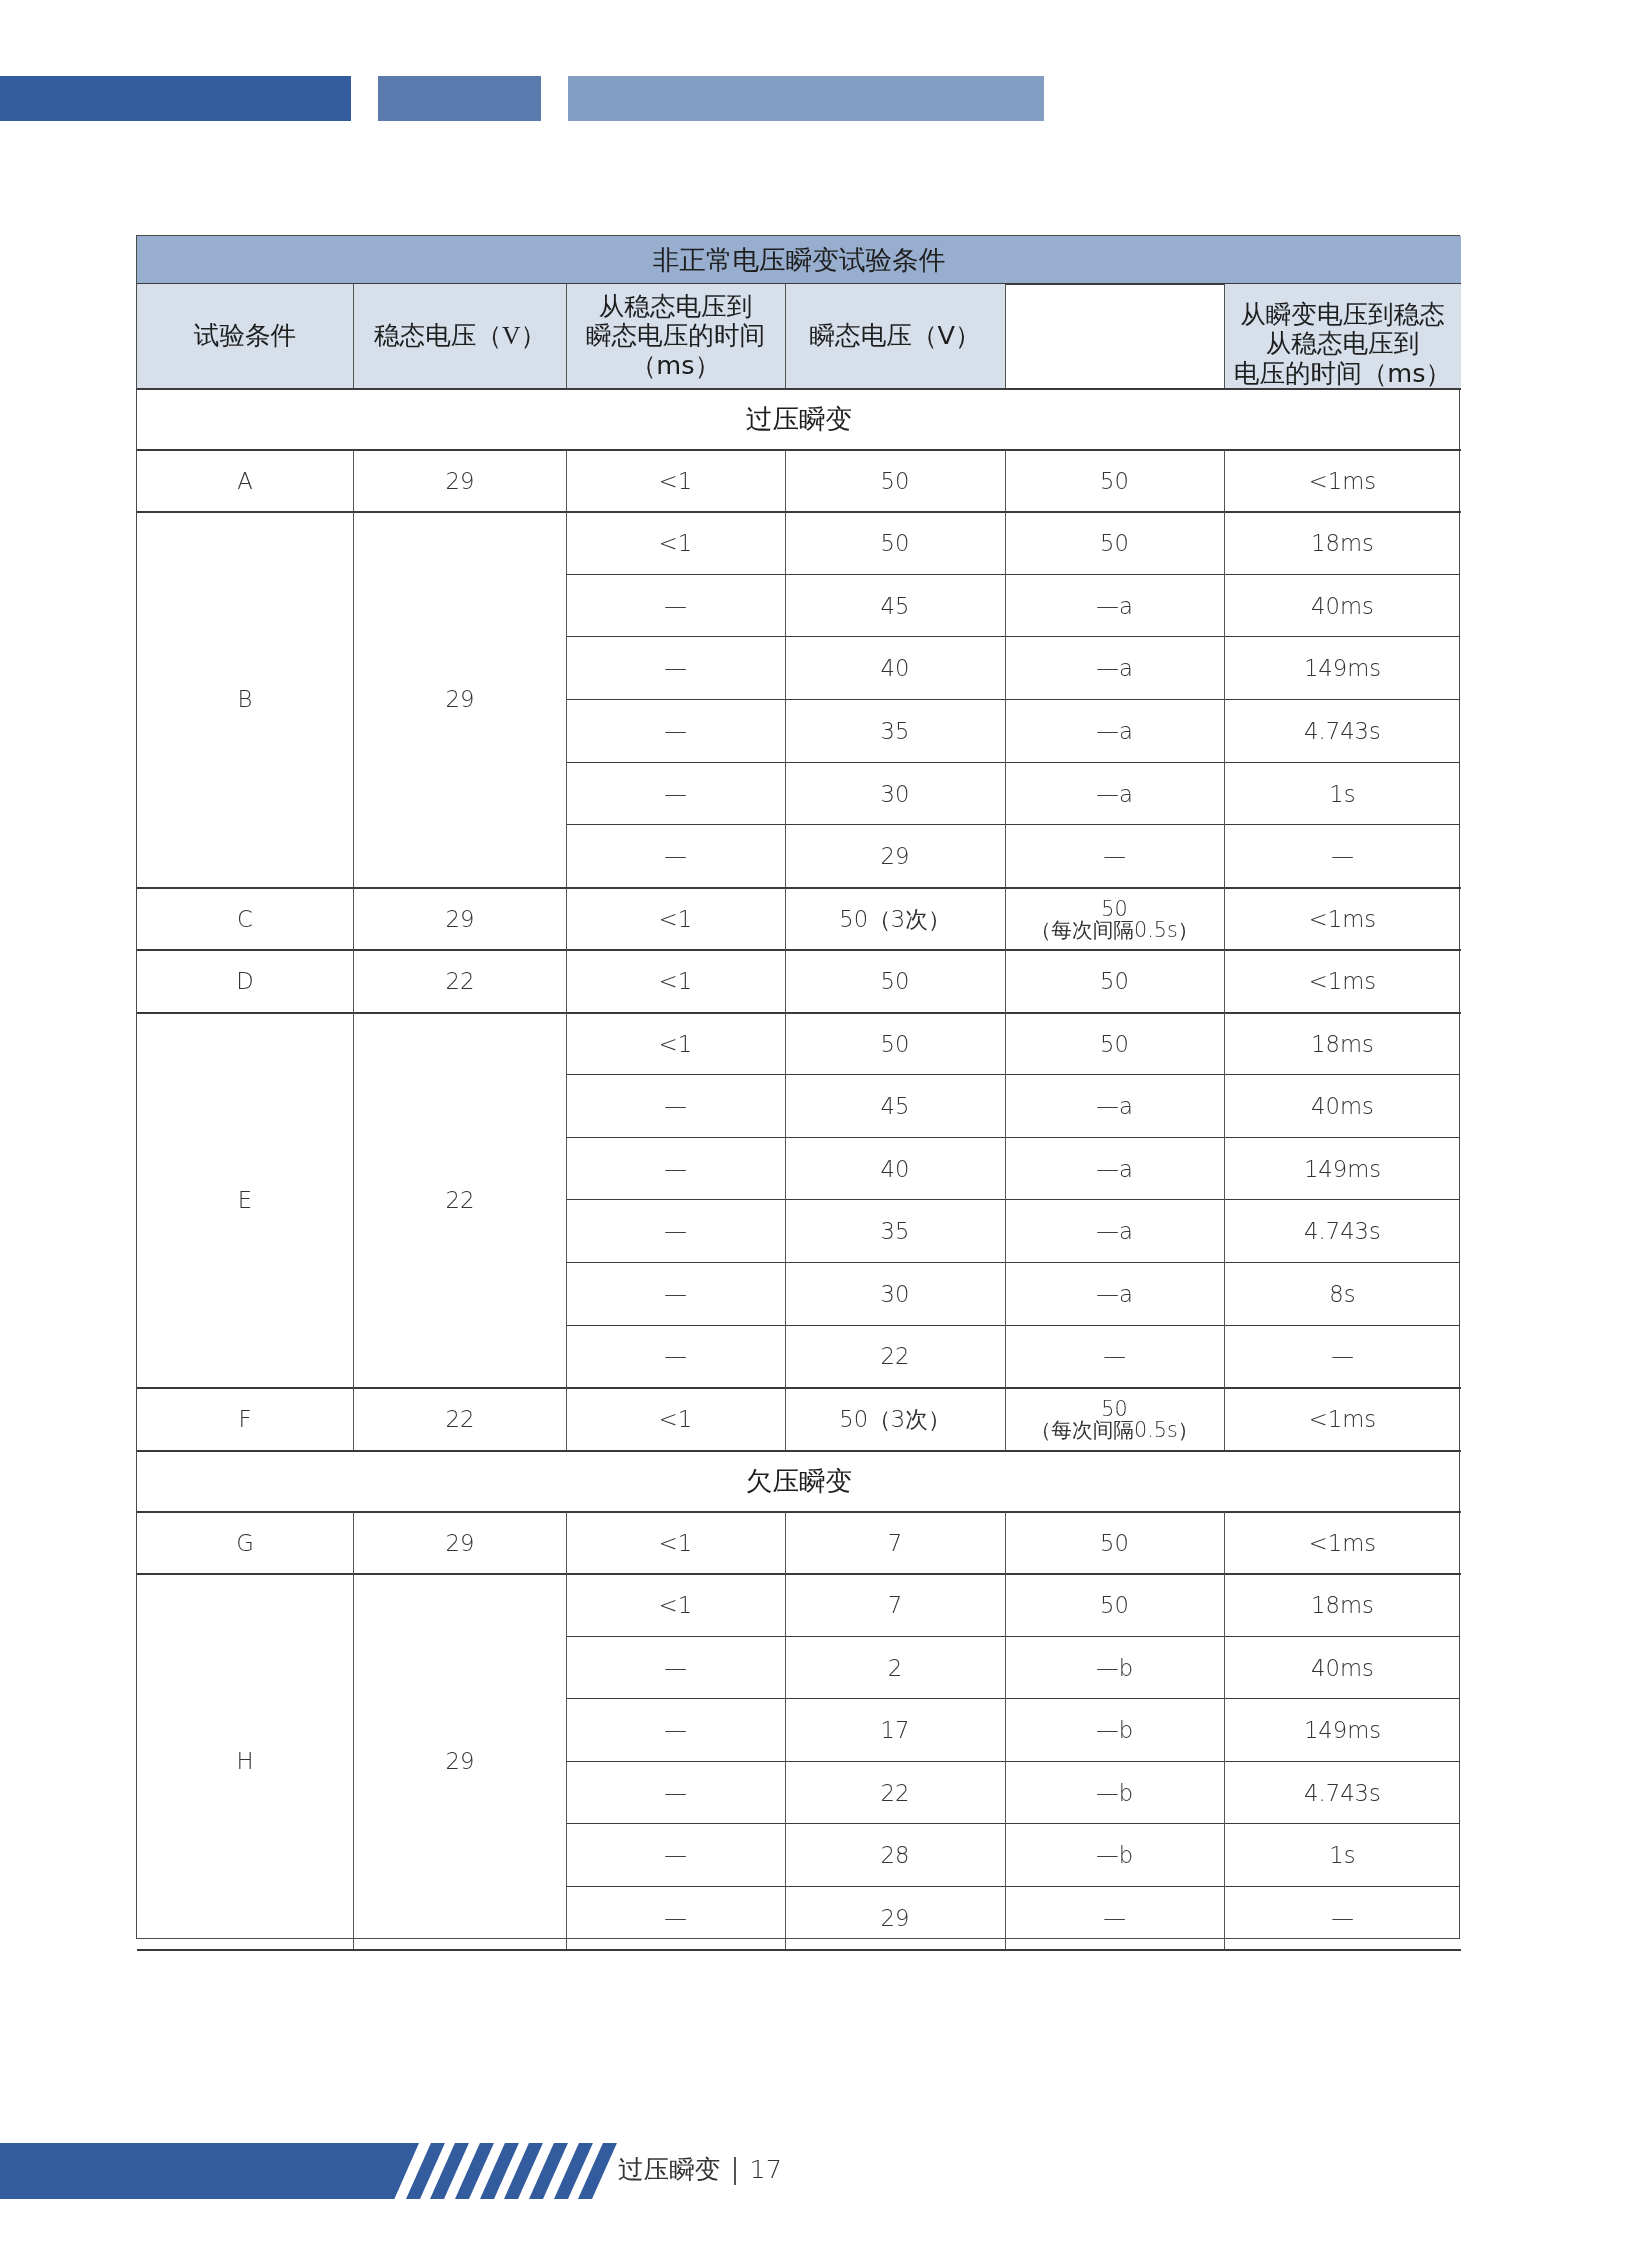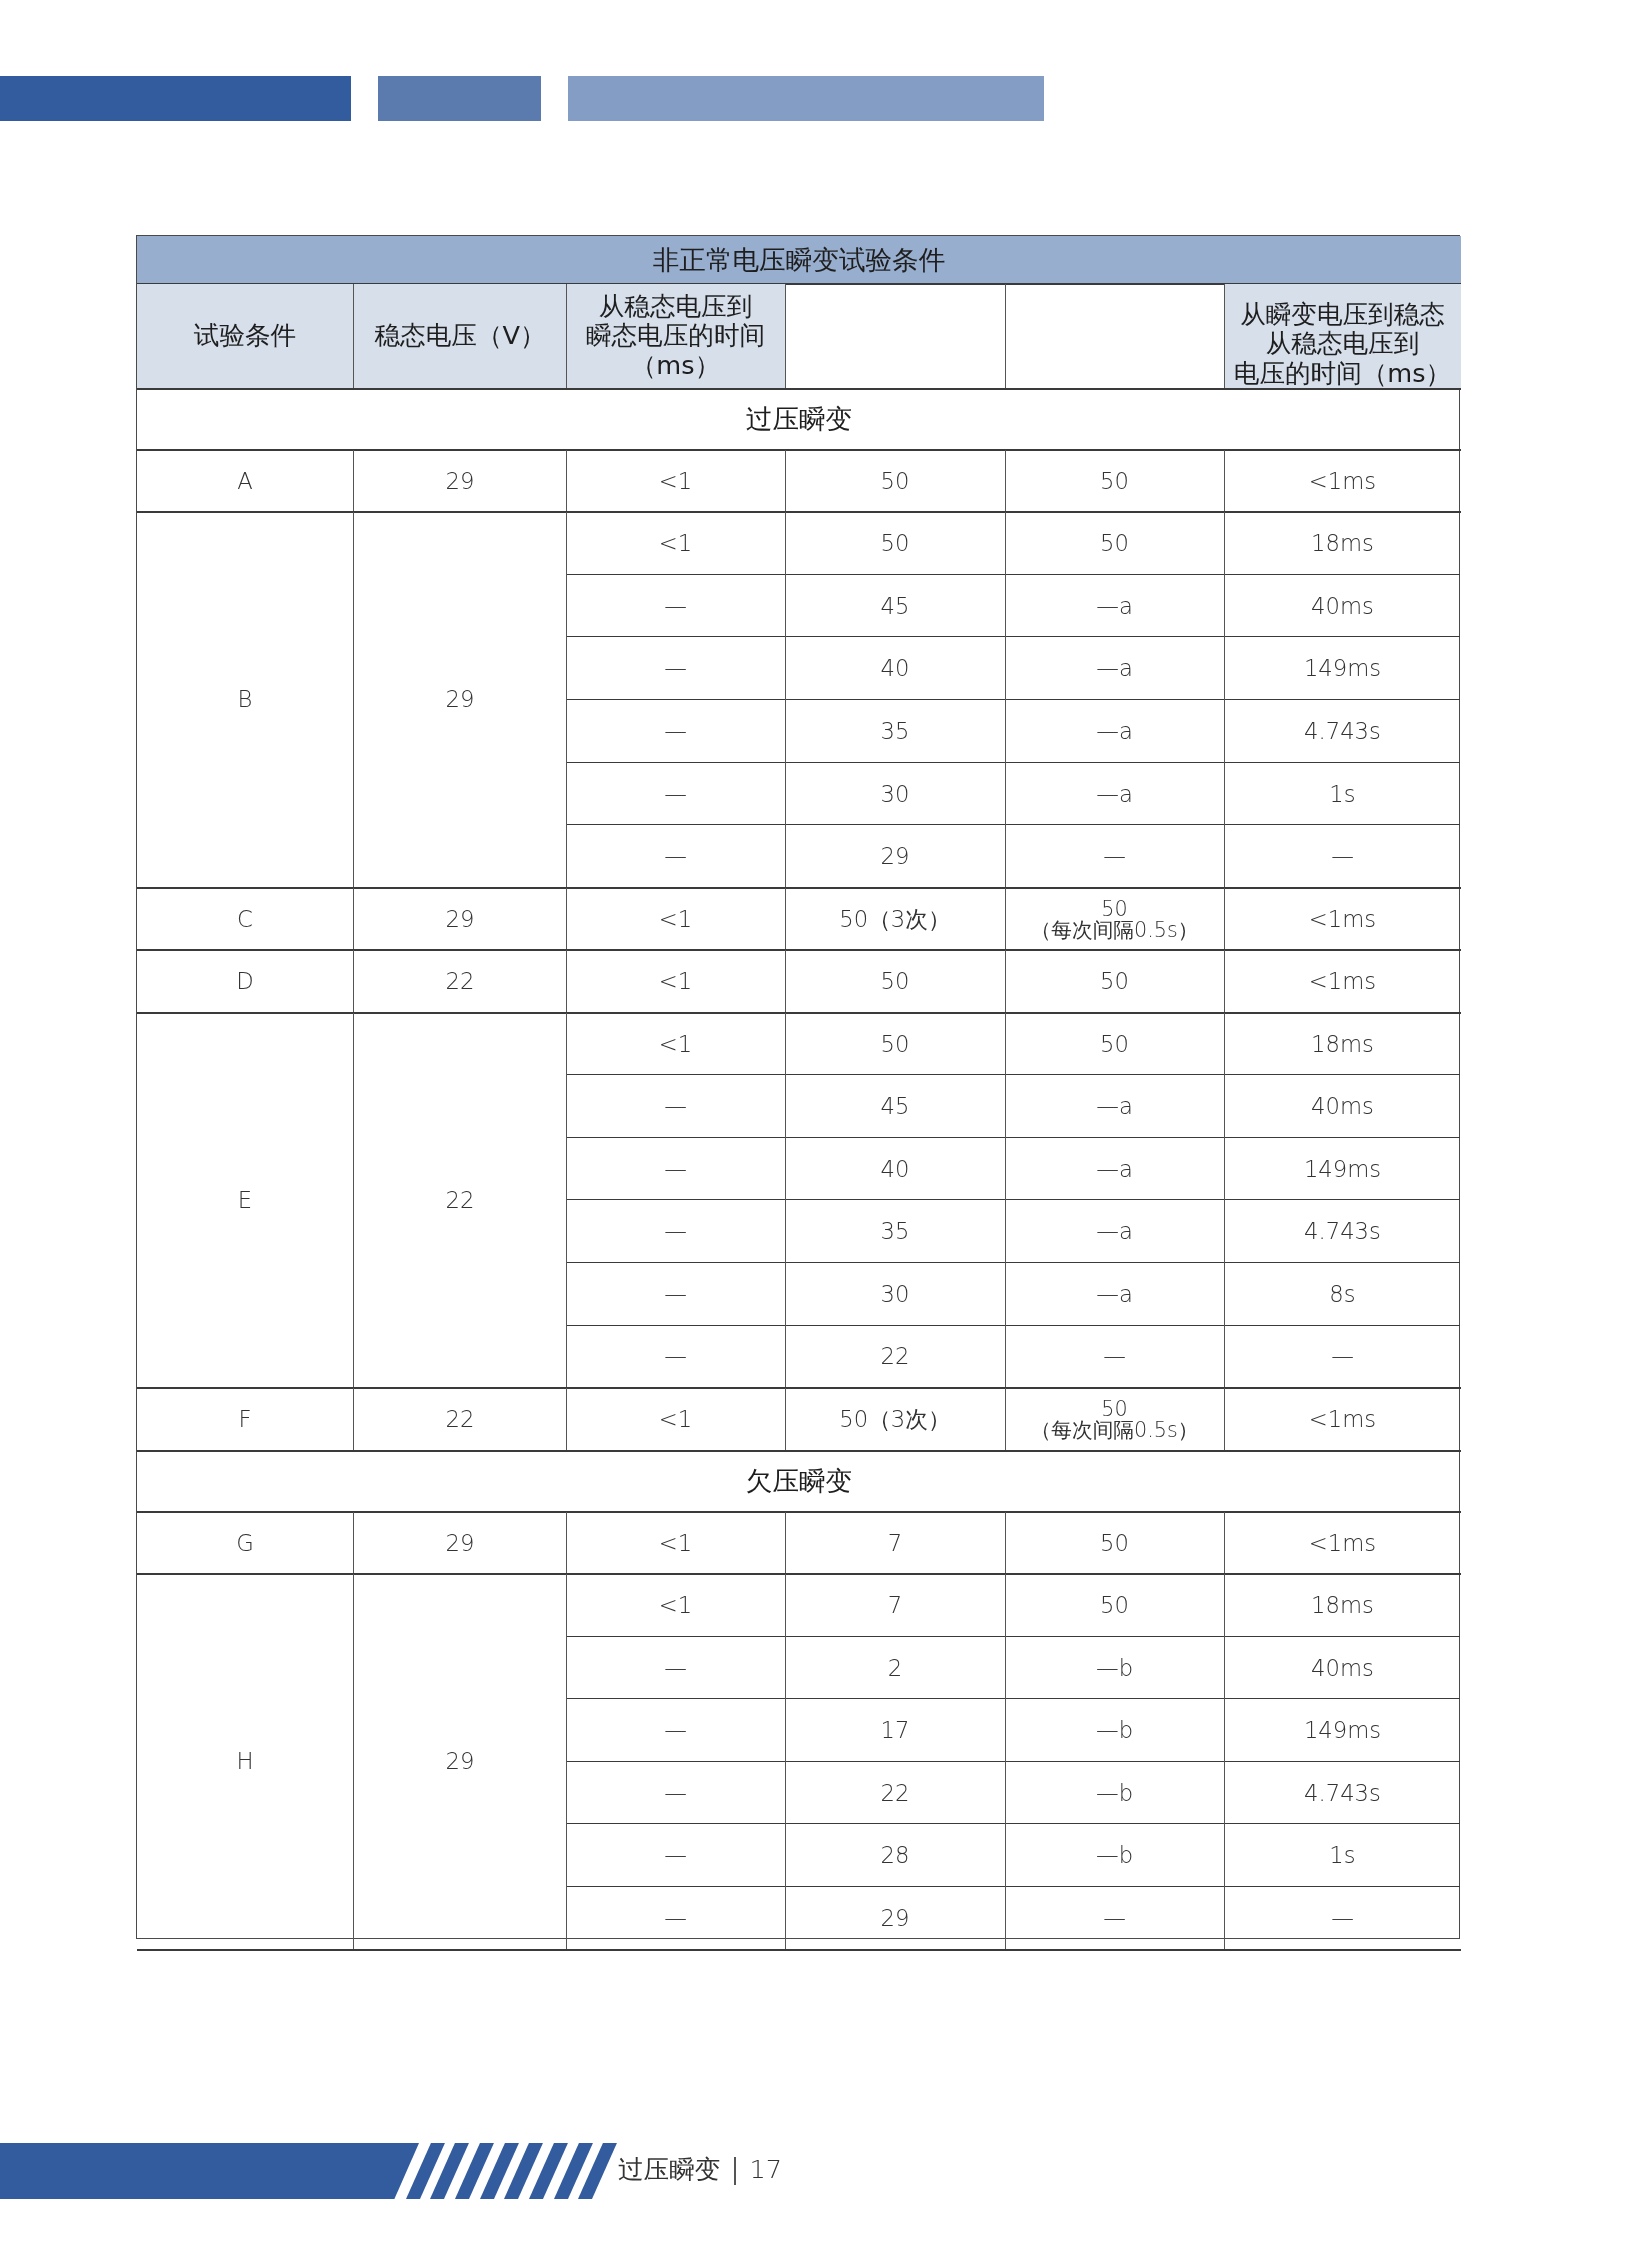--- a/index.html
+++ b/index.html
@@ -35,30 +35,33 @@
 <div id="bar1" class="topbar"></div>
 <div id="bar2" class="topbar"></div>
 <div id="bar3" class="topbar"></div>
 
 <div id="table" class="tbl">
     <div class="cell title-row" style="left: 0px; top: 0px; width: 1324px; height: 48px;">非正常电压瞬变试验条件</div>
     <div class="hline" style="left: 0px; width: 1324px; top: 47px;"></div>
     <div class="cell hdr" style="left: 0px; top: 48px; width: 216px; height: 104px; flex-direction: column;">
       <span>试验条件</span>
     </div>
-    <div class="cell hdr" style="left: 216px; top: 48px; width: 214px; height: 104px; flex-direction: column;">
+    <div class="cell hdr" style="left: 216px; top: 48px; width: 214px; height: 104px; flex-direction: column; font-family: Liberation Serif, serif;">
       <span>稳态电压（V）</span>
     </div>
     <div class="vline" style="left: 216px; top: 48px; height: 104px;"></div>
     <div class="cell hdr" style="left: 429px; top: 48px; width: 219px; height: 104px; flex-direction: column;">
       <span>从稳态电压到</span>
       <span>瞬态电压的时间</span>
       <span>（ms）</span>
     </div>
     <div class="vline" style="left: 429px; top: 48px; height: 104px;"></div>
+    <div class="cell hdr" style="left: 648px; top: 48px; width: 220px; height: 104px; flex-direction: column;">
+      <span>瞬态电压（V）</span>
+    </div>
     <div class="vline" style="left: 648px; top: 48px; height: 104px;"></div>
     <div class="vline" style="left: 868px; top: 48px; height: 104px;"></div>
     <div class="cell hdr" style="left: 1087px; top: 48px; width: 237px; height: 104px; flex-direction: column; justify-content: flex-end;">
       <span>从瞬变电压到稳态</span>
       <span>从稳态电压到</span>
       <span>电压的时间（ms）</span>
     </div>
     <div class="vline" style="left: 1087px; top: 48px; height: 104px;"></div>
     <div class="hline" style="left: 0px; width: 1324px; top: 152px;"></div>
     <div class="cell section" style="left: 0px; top: 153px; width: 1324px; height: 61px;">过压瞬变</div>

